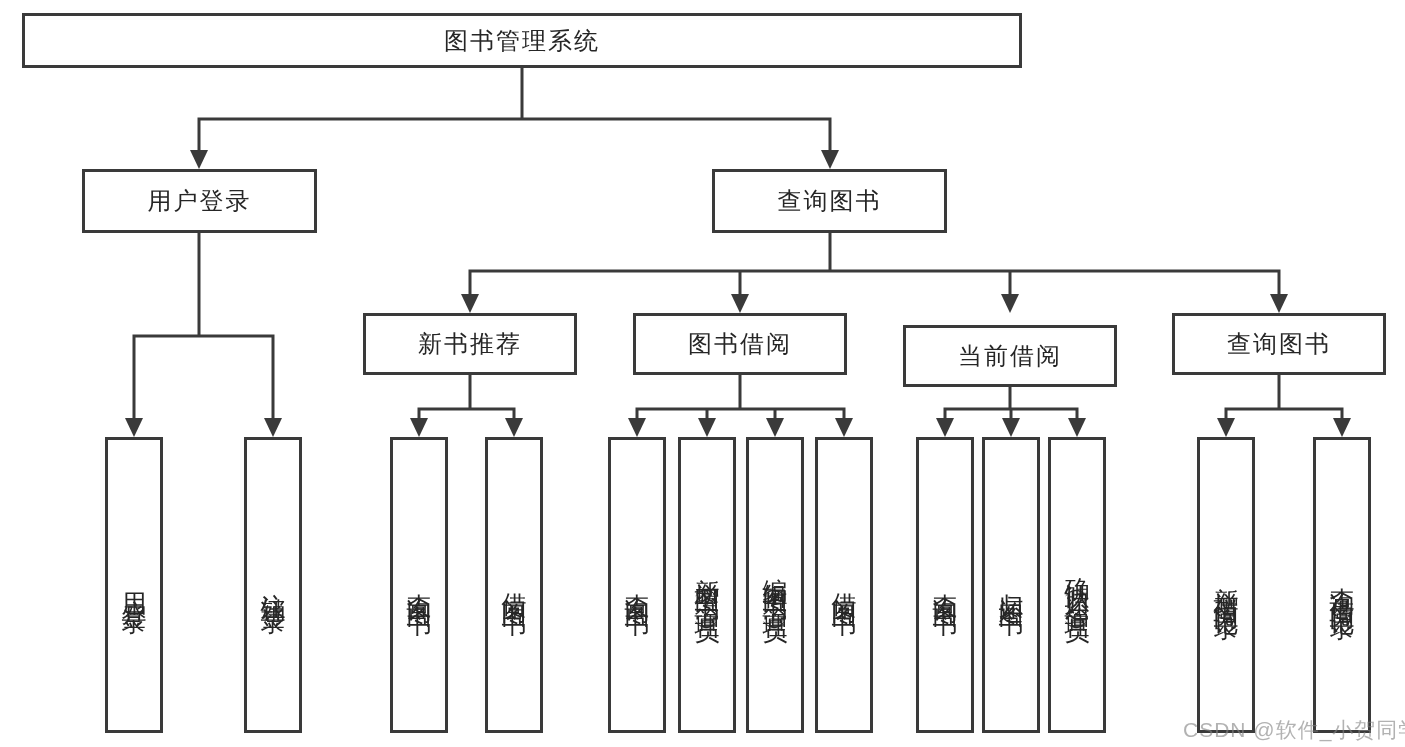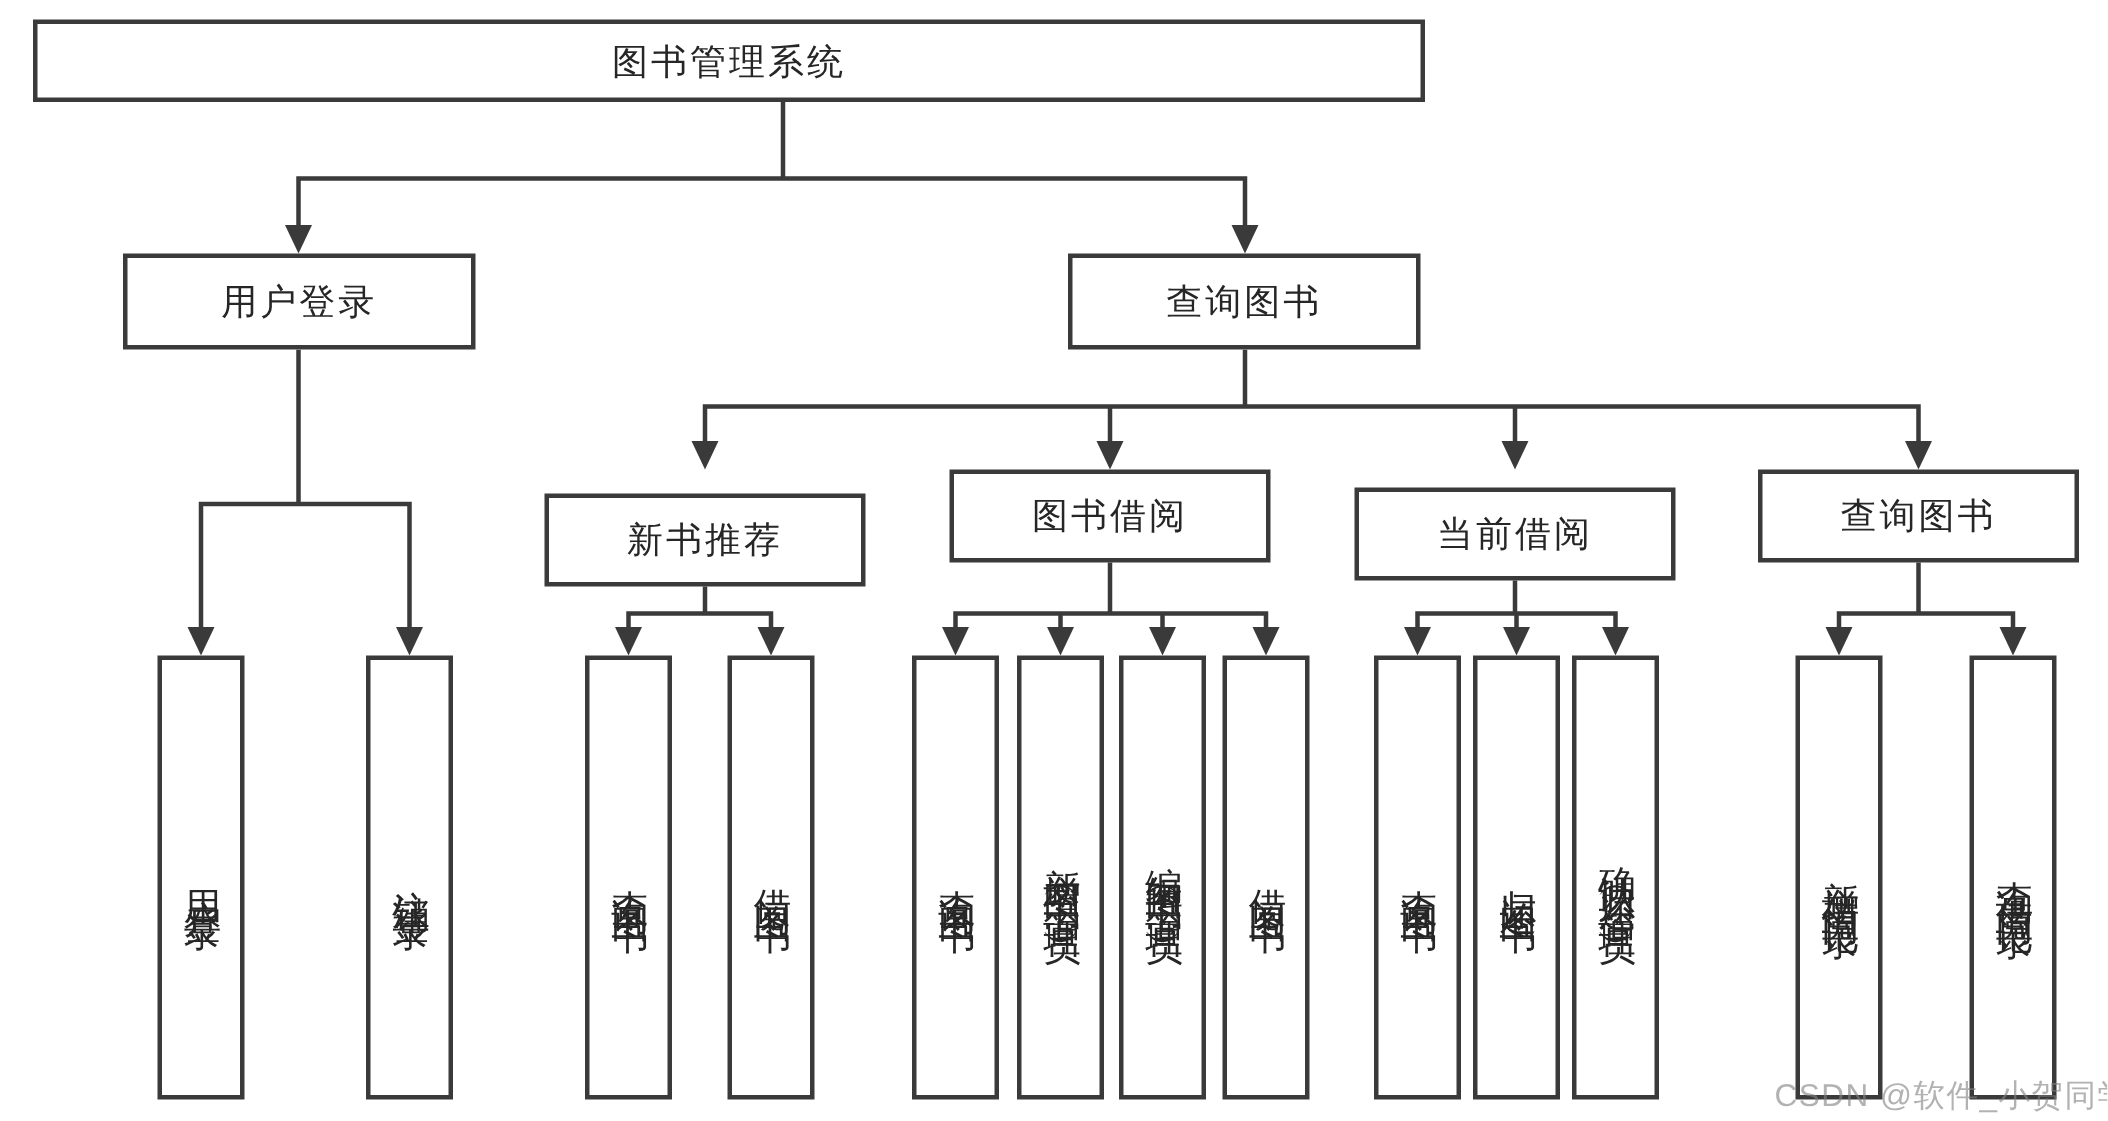--- a/index.html
+++ b/index.html
@@ -32,27 +32,27 @@
   }
   .vbox {
     writing-mode: vertical-rl;
     text-orientation: mixed;
     font-size: 25px;
     letter-spacing: 6px;
     line-height: 1;
     padding: 4px 0;
   }
   
-  .n-root   { left: 22px;  top: 13px;  width: 928px; height: 55px; }
+  .n-root   { left: 22px;  top: 13px;  width: 1000px; height: 55px; }
   
   .n-ulogin { left: 82px;  top: 169px; width: 235px; height: 64px; }
   .n-bmgmt  { left: 712px; top: 169px; width: 235px; height: 64px; }
   
   .n-l3 { top: 313px; height: 62px; width: 214px; }
-  .n-newbook { left: 363px; margin-top: 16px; }
+  .n-newbook { left: 363px; }
   .n-borrowing { left: 633px; text-align: center; }
   .n-current { left: 903px; margin-top: 12px; }
   .n-records { left: 1172px; }
   
   .leaf { top: 437px; height: 296px; width: 58px; }
   .n-a1 { left: 105px; }
   .n-a2 { left: 244px; }
   .n-b1 { left: 390px; }
   .n-b2 { left: 485px; }
   .n-c1 { left: 608px; }

